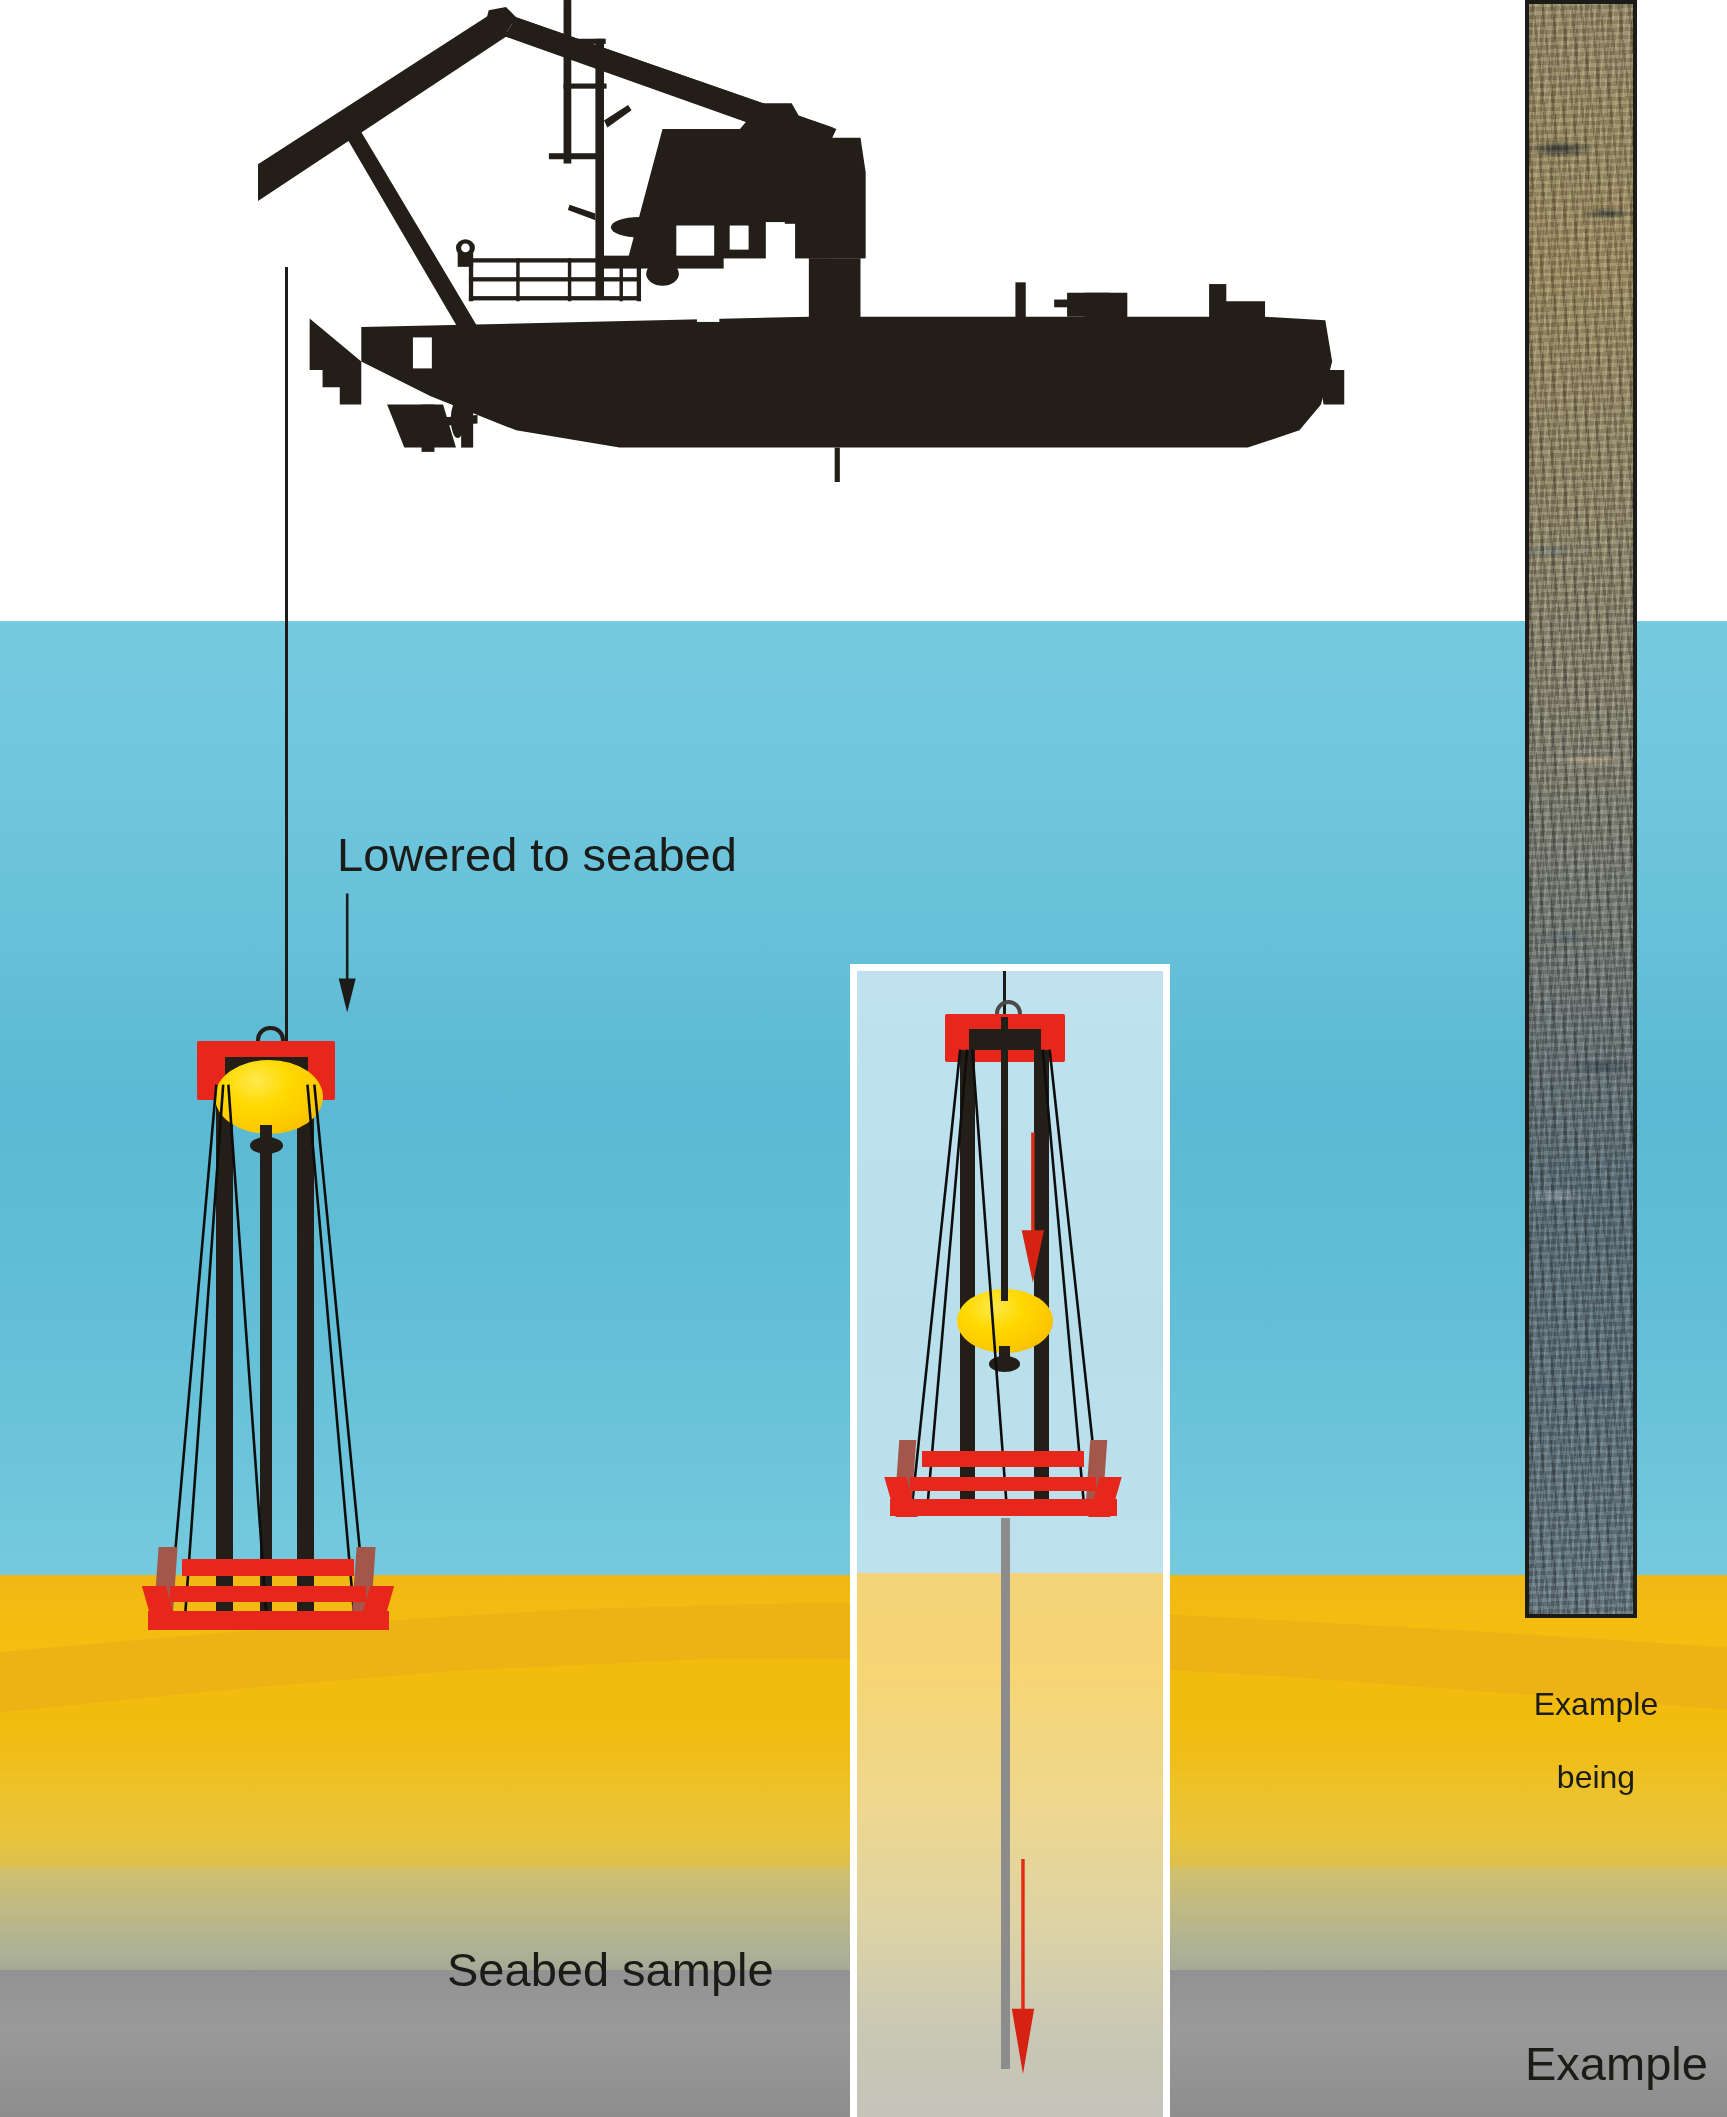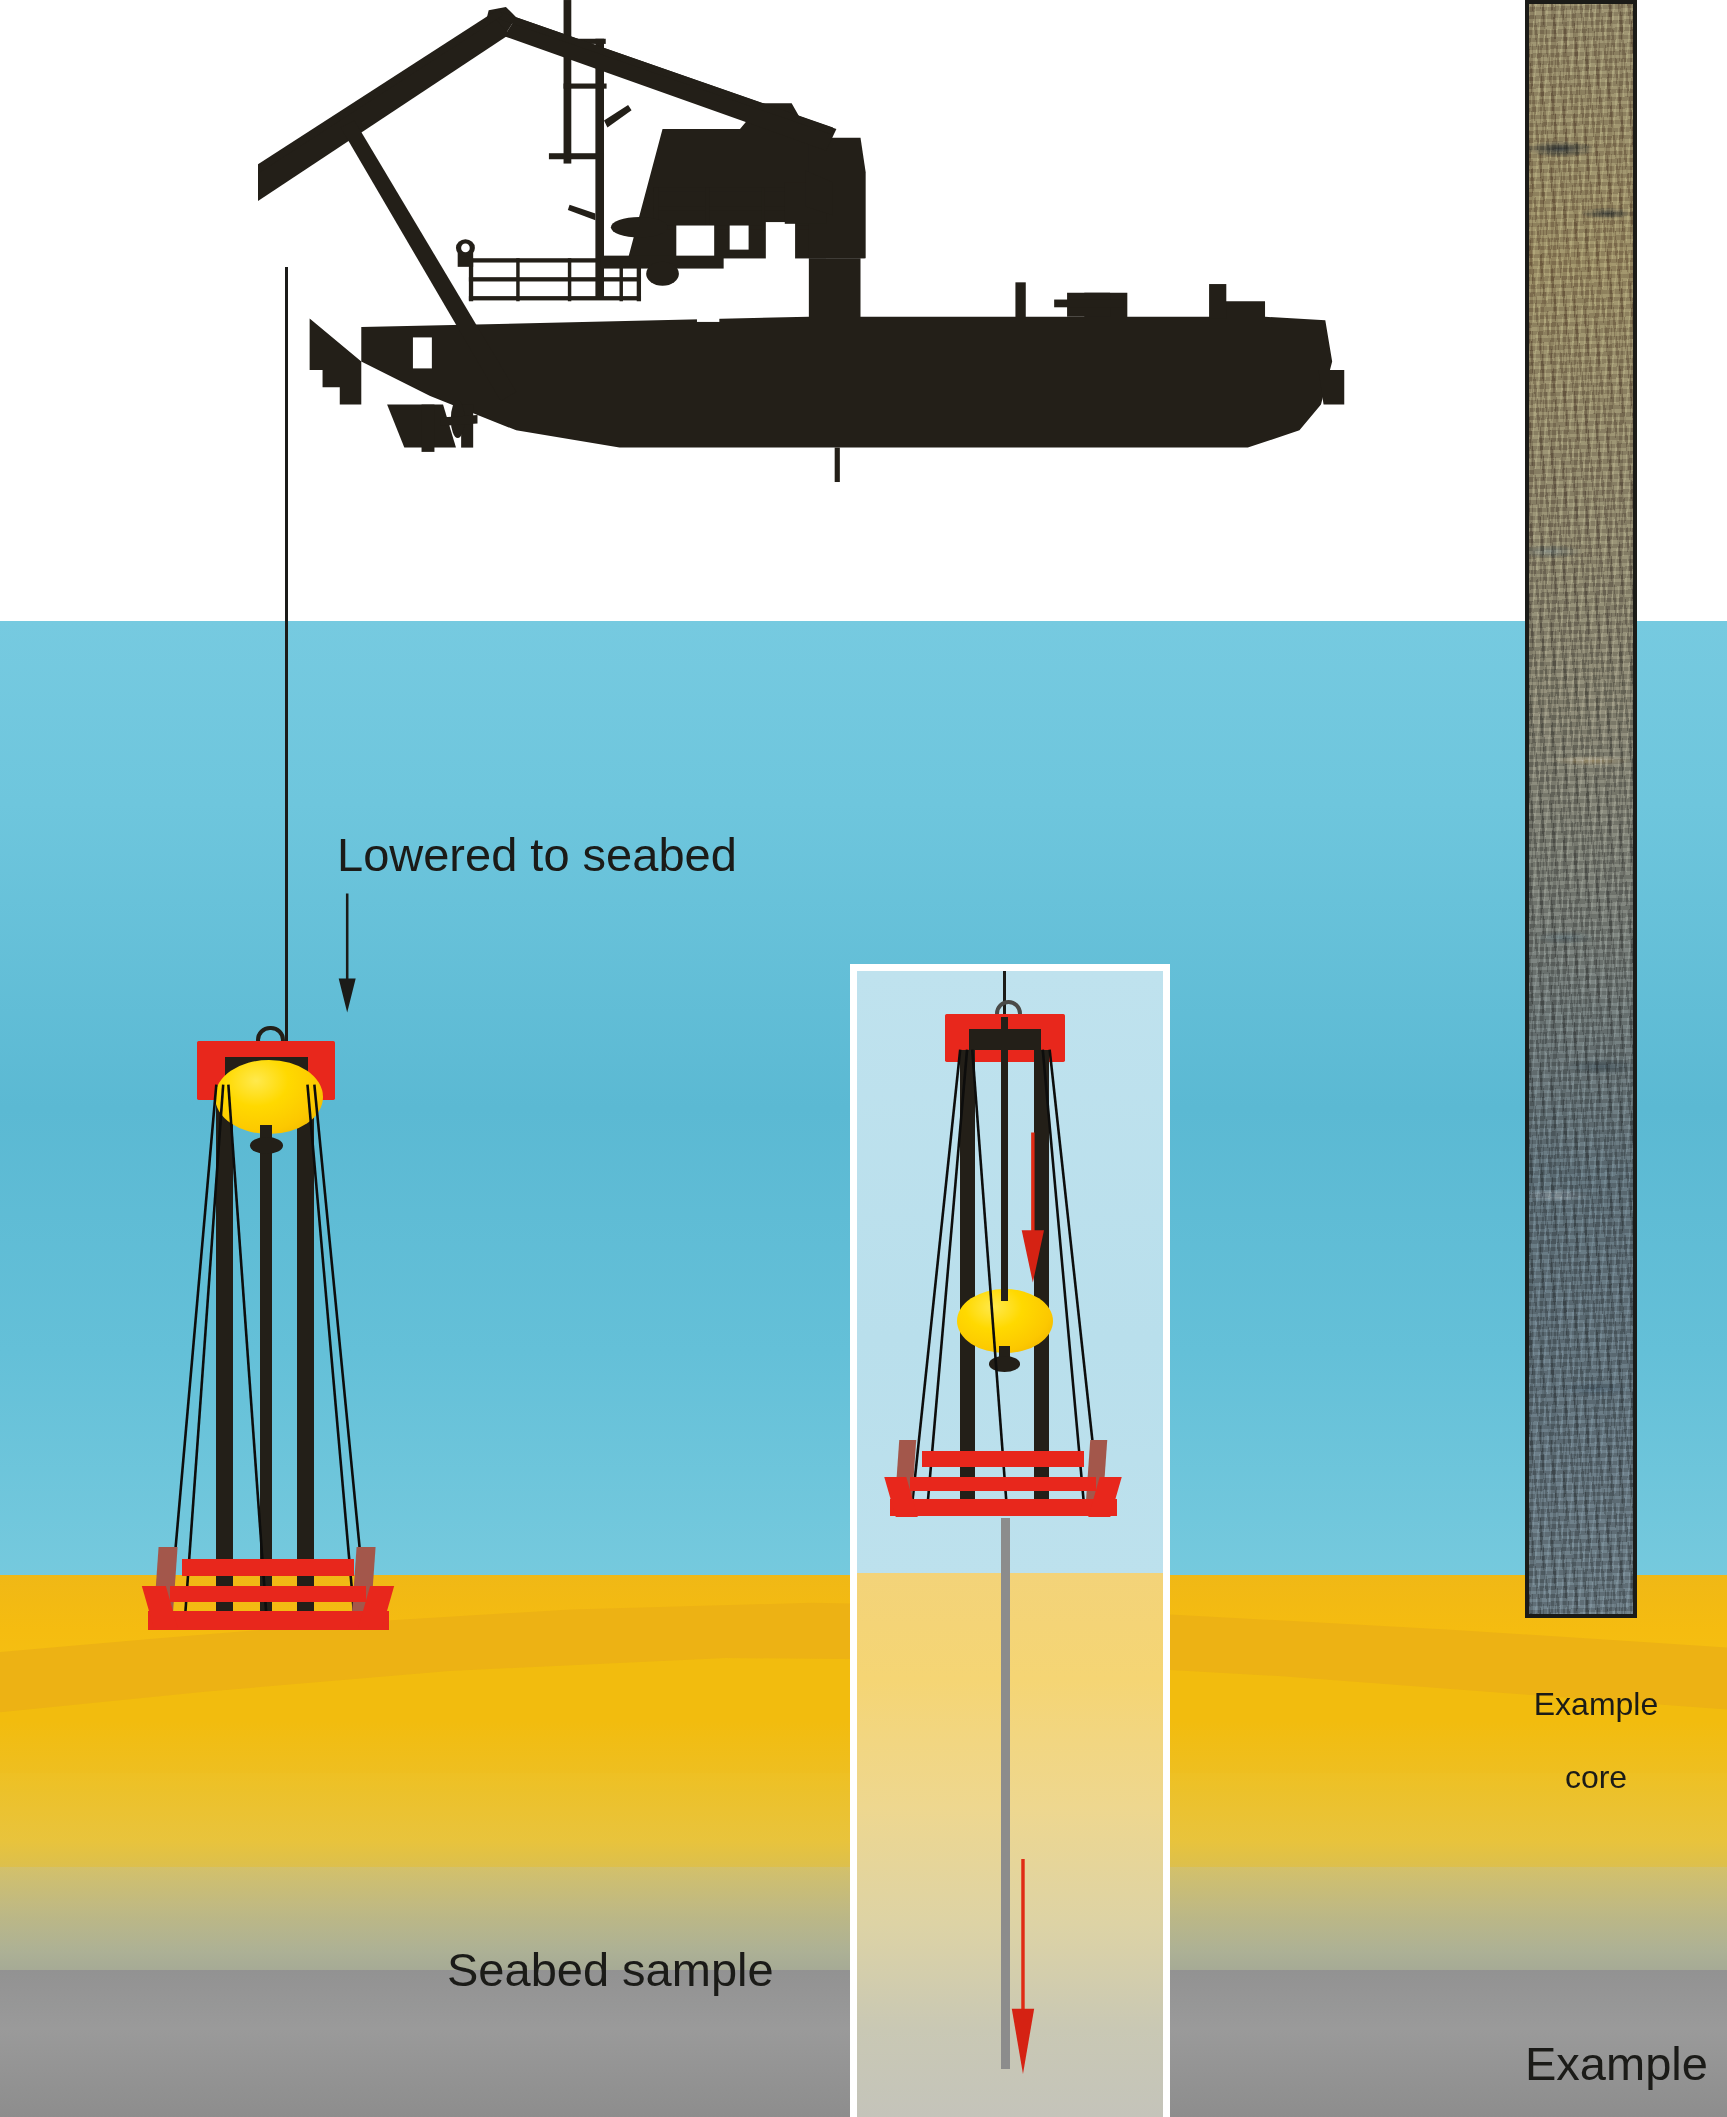--- a/index.html
+++ b/index.html
@@ -351,19 +351,19 @@
     <div class="band" style="top:482px;height:241px;background:linear-gradient(180deg,#8a8166 0%,#7e7c6c 100%);"></div>
     <div class="band" style="top:723px;height:224px;background:linear-gradient(180deg,#7e7c6c 0%,#6e7470 100%);"></div>
     <div class="band" style="top:946px;height:224px;background:linear-gradient(180deg,#6e7470 0%,#5a6a72 100%);"></div>
     <div class="band" style="top:1170px;height:447px;background:linear-gradient(180deg,#5a6a72 0%,#5d6d76 55%,#63727a 100%);"></div>
     <div class="core-mottle"></div>
     <div class="core-tex"></div>
   </div>
 
   <div class="lbl" id="lbl-example">
     <div>Example</div>
-    <div>core</div>
+    <div>being</div>
   </div>
 
   <div class="lbl" id="lbl-seabed">Example</div>
 
 </div>
 
 
 </body></html>

